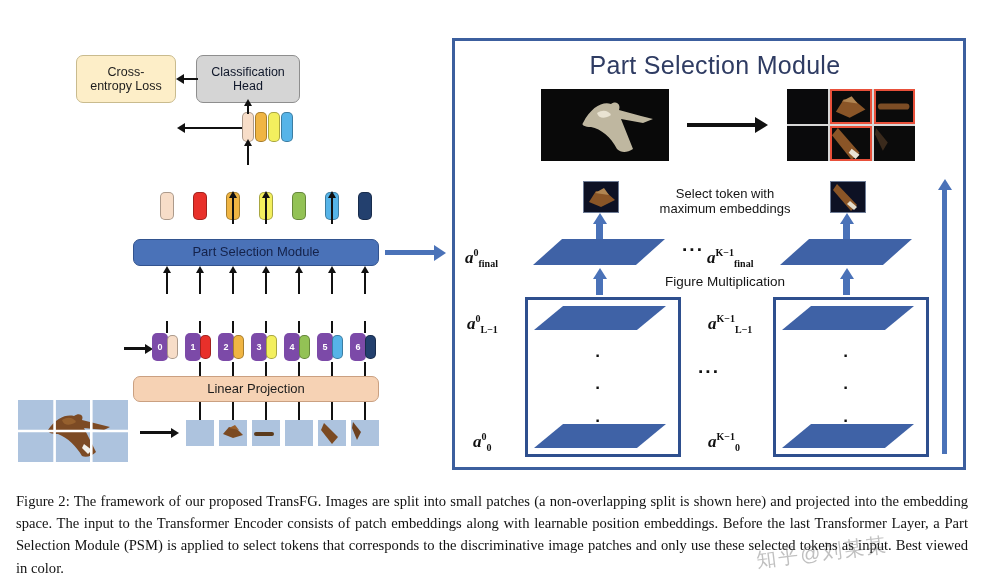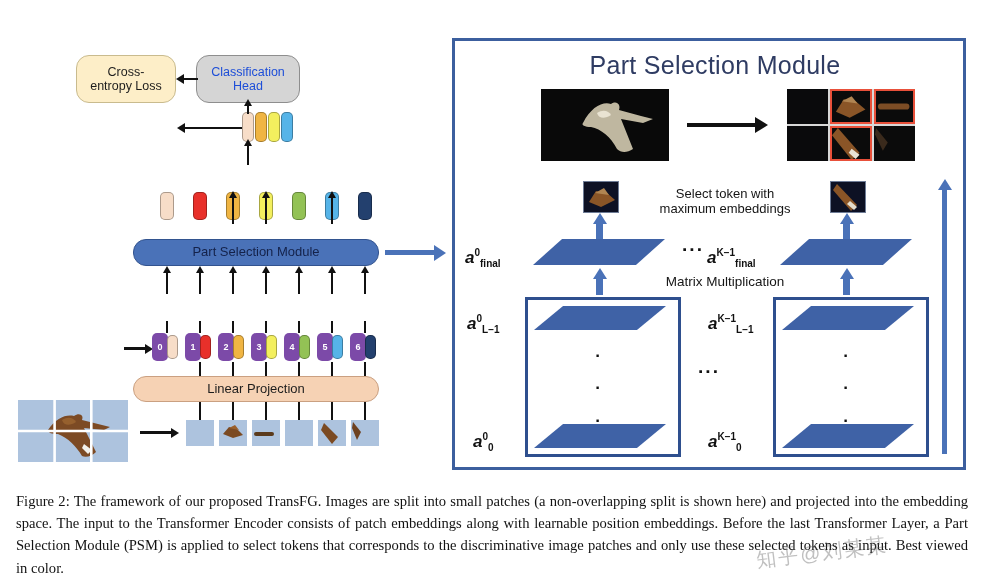--- a/index.html
+++ b/index.html
@@ -5,23 +5,23 @@
   html,body{margin:0;padding:0;background:#ffffff;}
   body{width:984px;height:588px;position:relative;overflow:hidden;
        font-family:"Liberation Sans",sans-serif;color:#1a1a1a;}
   .fig{position:absolute;left:0;top:0;width:984px;height:480px;}
   .cap{position:absolute;left:0;top:484px;width:896px;height:104px;}
 
   
   .abs{position:absolute;}
   .box{position:absolute;box-sizing:border-box;display:flex;align-items:center;
        justify-content:center;text-align:center;line-height:1.12;}
-  .rbox{border-radius:13px;border:1px solid #9a9a9a;}
+  .rbox{border-radius:7px;border:1px solid #9a9a9a;}
   .loss{background:#fdeec8;border:1px solid #c9bb8e;color:#1d1d1d;}
-  .gray{background:#d5d5d5;border:1px solid #8e8e8e;color:#1d4ed8;}
+  .gray{background:#d5d5d5;border:1px solid #8e8e8e;color:#0f172a;}
   .peach{background:#f6d2b4;border:1px solid #caa081;color:#1d1d1d;}
   .psmbar{background:#4a72b8;border:1px solid #32538f;color:#14224a;}
 
   
   .aline{position:absolute;background:#111;}
   .ah-up{position:absolute;width:0;height:0;border-left:4.5px solid transparent;
          border-right:4.5px solid transparent;border-bottom:7px solid #111;}
   .ah-left{position:absolute;width:0;height:0;border-top:5px solid transparent;
          border-bottom:5px solid transparent;border-right:8px solid #111;}
   .ah-right{position:absolute;width:0;height:0;border-top:5px solid transparent;
@@ -40,21 +40,21 @@
       font-size:9px;font-weight:bold;display:flex;align-items:center;
       justify-content:center;box-sizing:border-box;}
 
   
   .tile{position:absolute;background:#adc3de;box-sizing:border-box;}
 
   
   .panel{position:absolute;box-sizing:border-box;border:3px solid #3c5f9e;background:#fff;}
   .ptitle{position:absolute;color:#2f3c63;font-size:25px;letter-spacing:.3px;}
   .plabel{position:absolute;color:#151515;font-size:13px;text-align:center;line-height:1.15;}
-  .mathlbl{position:absolute;font-family:Liberation Sans, sans-serif;font-style:italic;
+  .mathlbl{position:absolute;font-family:Liberation Serif, serif;font-style:italic;
            font-weight:bold;font-size:17px;color:#101010;white-space:nowrap;}
   .mathlbl sup{font-style:normal;font-size:10px;font-weight:bold;vertical-align:super;}
   .mathlbl sub{font-style:normal;font-size:10px;font-weight:bold;vertical-align:sub;}
   .mathlbl .it{font-style:italic;}
   .dots{position:absolute;font-weight:bold;font-size:19px;color:#111;letter-spacing:1px;}
   .vdots{position:absolute;color:#111;font-size:17px;font-weight:bold;line-height:1.9;text-align:center;}
   .slab{position:absolute;background:#3f62a6;}
   .stack{position:absolute;box-sizing:border-box;border:3px solid #2e4f8e;}
 
   
@@ -344,21 +344,21 @@
                 clip-path:polygon(22% 0%, 100% 0%, 78% 100%, 0% 100%);"></div>
     <div class="mathlbl" style="left:252px;top:206px;">
       <span class="it">a</span><sup>K−1</sup><sub>final</sub>
     </div>
 
     <div class="bline" style="left:141px;top:236px;width:7px;height:18px;"></div>
     <div class="bh-up" style="left:137.5px;top:227px;"></div>
     <div class="bline" style="left:388px;top:236px;width:7px;height:18px;"></div>
     <div class="bh-up" style="left:384.5px;top:227px;"></div>
 
-    <div class="plabel" style="left:155px;top:233px;width:230px;font-size:13.5px;">Matrix Multiplication</div>
+    <div class="plabel" style="left:155px;top:233px;width:230px;font-size:13.5px;">Figure Multiplication</div>
 
     <div class="stack" style="left:70px;top:256px;width:156px;height:160px;">
       <div class="slab" style="left:6px;top:6px;width:132px;height:24px;
                   clip-path:polygon(22% 0%, 100% 0%, 78% 100%, 0% 100%);"></div>
       <div class="vdots" style="left:60px;top:40px;width:20px;">·<br>·<br>·</div>
       <div class="slab" style="left:6px;top:124px;width:132px;height:24px;
                   clip-path:polygon(22% 0%, 100% 0%, 78% 100%, 0% 100%);"></div>
     </div>
     <div class="mathlbl" style="left:12px;top:272px;">
       <span class="it">a</span><sup>0</sup><sub>L−1</sub>

